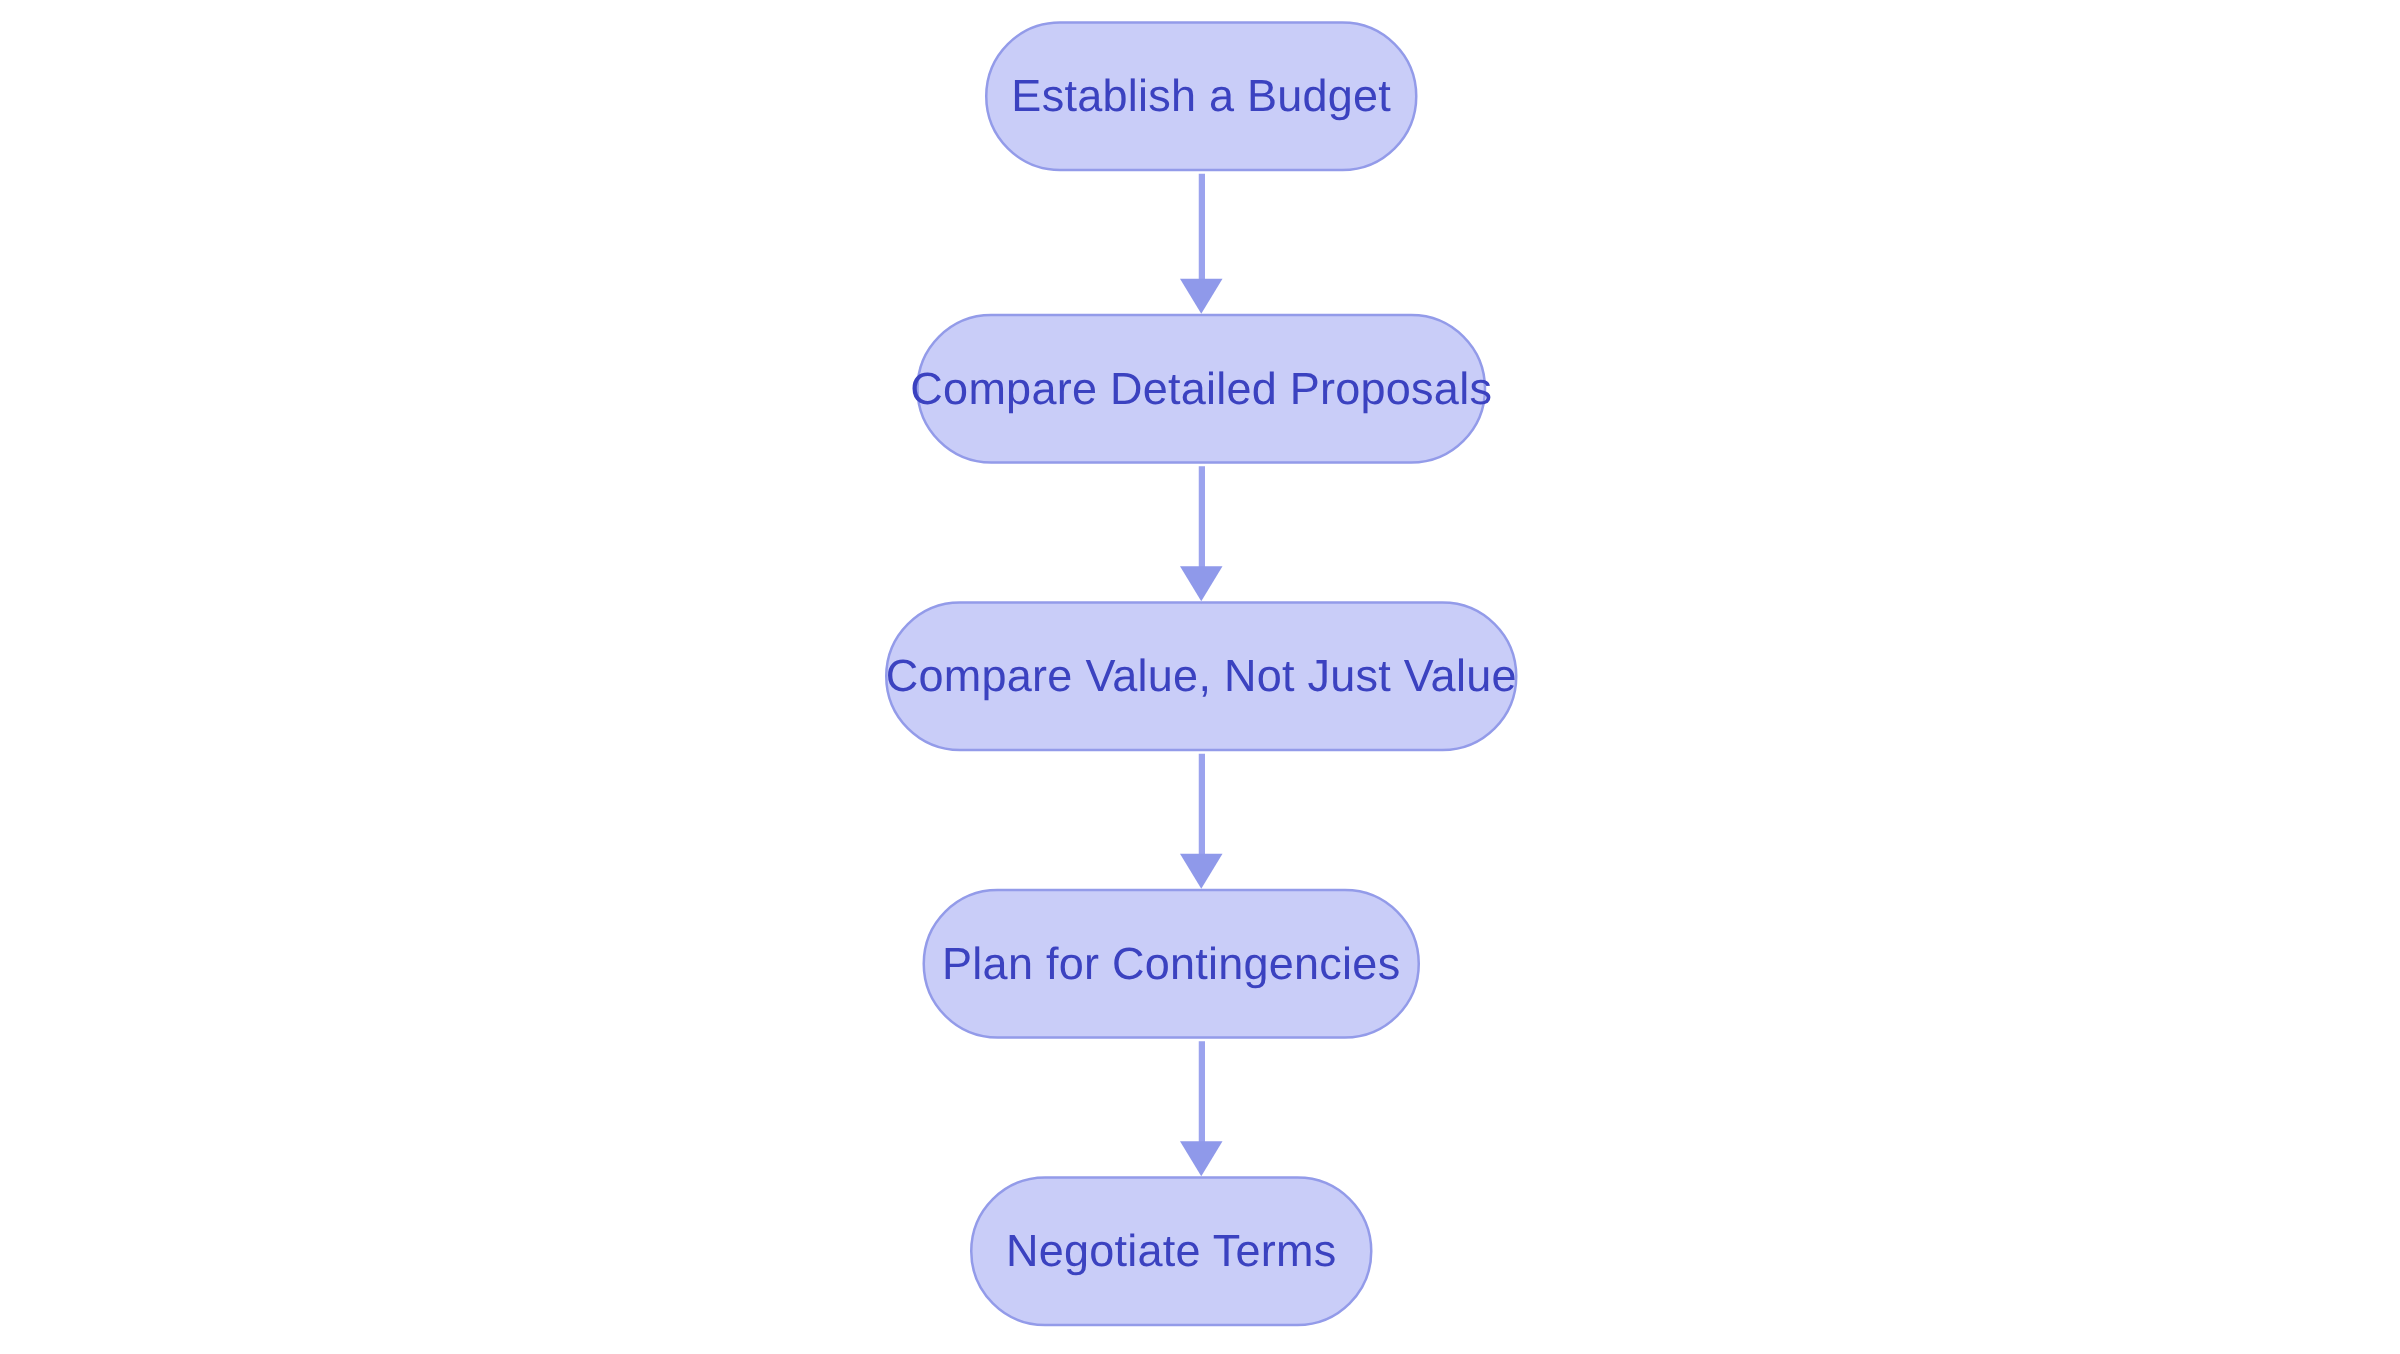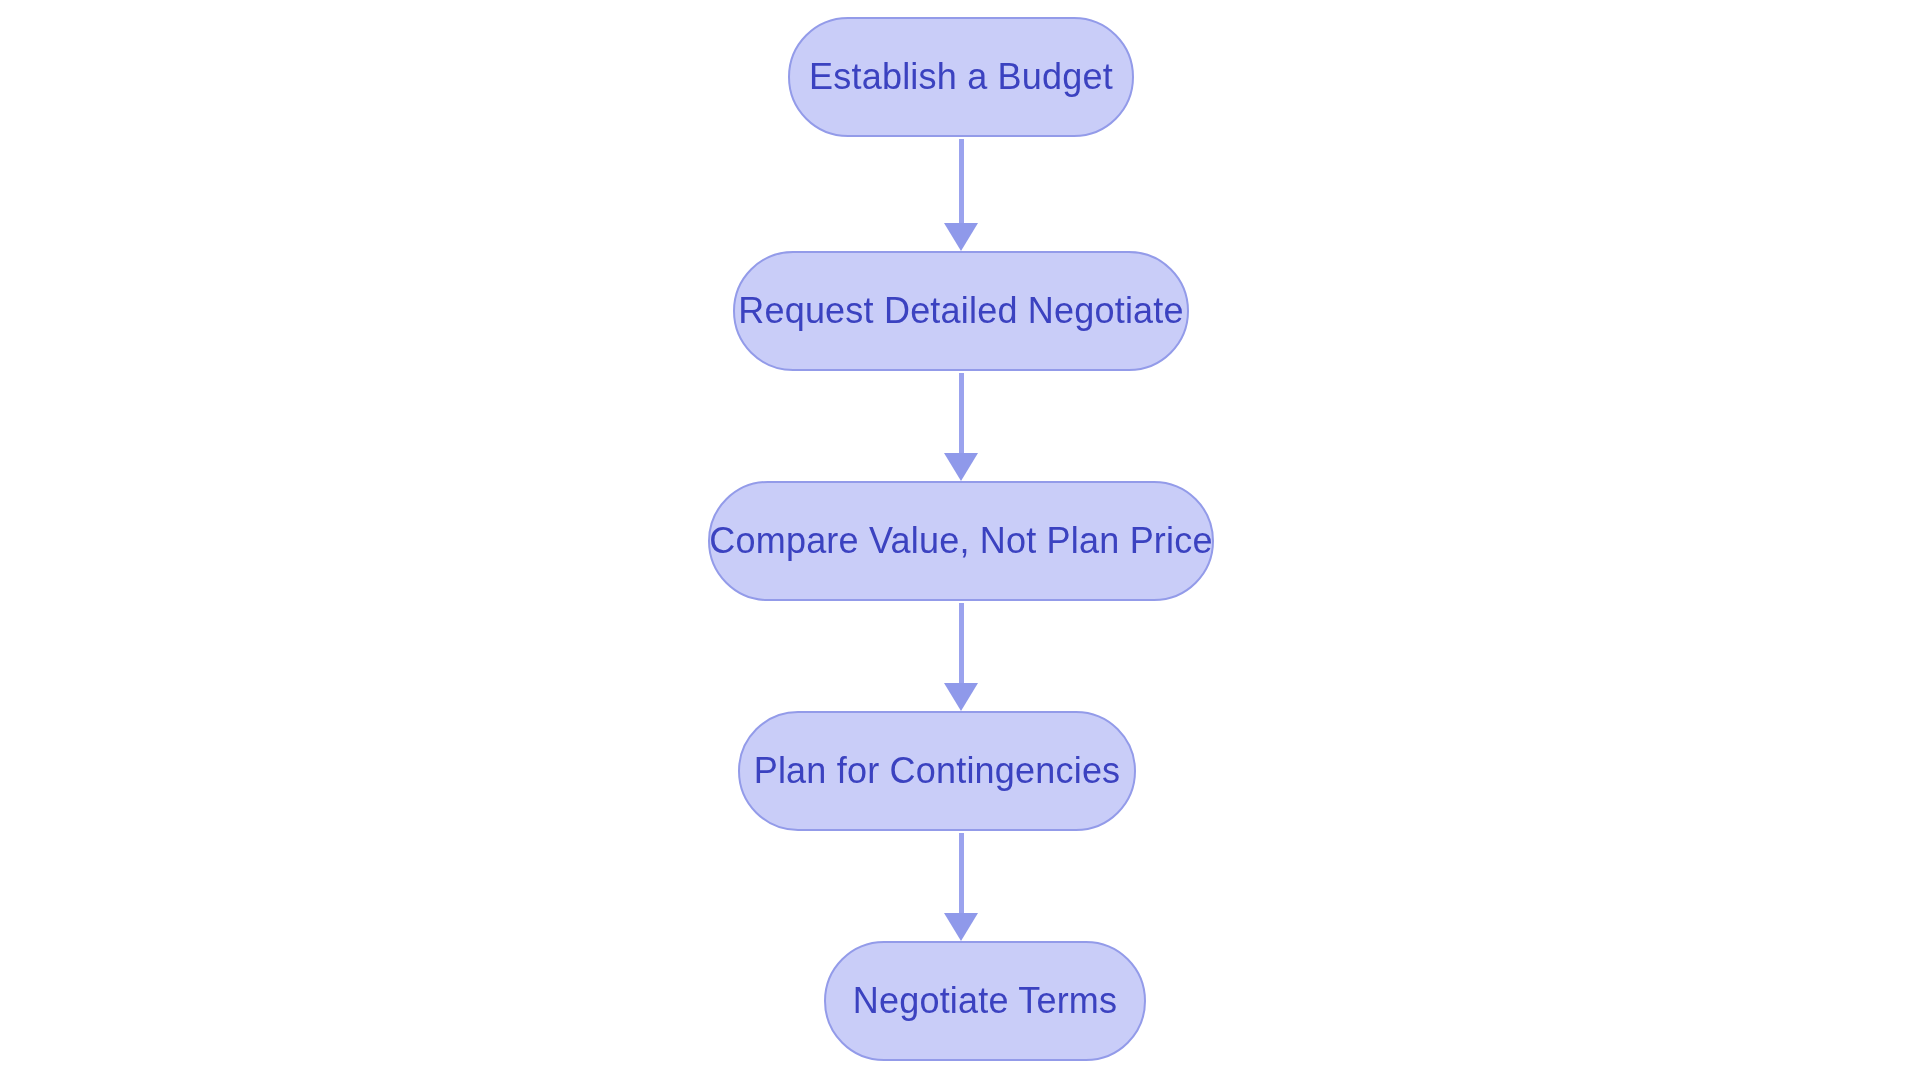--- a/index.html
+++ b/index.html
@@ -31,21 +31,21 @@
     font-size: 36px;
     font-weight: 400;
     letter-spacing: 0.2px;
     white-space: nowrap;
   }
   
   .n1 { left: 788px; top: 17px;  width: 346px; }
   .n2 { left: 733px; top: 251px; width: 456px; }
   .n3 { left: 708px; top: 481px; width: 506px; }
   .n4 { left: 738px; top: 711px; width: 398px; }
-  .n5 { left: 824px; top: 941px; width: 322px; }
+  .n5 { left: 776px; top: 941px; width: 322px; }
 
   .arrow {
     position: absolute;
     width: 34px;
     left: 944px;
   }
   .a1 { top: 139px; height: 112px; }
   .a2 { top: 373px; height: 108px; }
   .a3 { top: 603px; height: 108px; }
   .a4 { top: 833px; height: 108px; }
@@ -77,30 +77,30 @@
   <div class="node n1">
     <span class="node-label">Establish a Budget</span>
   </div>
 
   <div class="arrow a1">
     <div class="shaft"></div>
     <div class="head"></div>
   </div>
 
   <div class="node n2">
-    <span class="node-label">Request Detailed Negotiate</span>
+    <span class="node-label">Compare Detailed Proposals</span>
   </div>
 
   <div class="arrow a2">
     <div class="shaft"></div>
     <div class="head"></div>
   </div>
 
   <div class="node n3">
-    <span class="node-label">Compare Value, Not Plan Price</span>
+    <span class="node-label">Compare Value, Not Just Value</span>
   </div>
 
   <div class="arrow a3">
     <div class="shaft"></div>
     <div class="head"></div>
   </div>
 
   <div class="node n4">
     <span class="node-label">Plan for Contingencies</span>
   </div>

